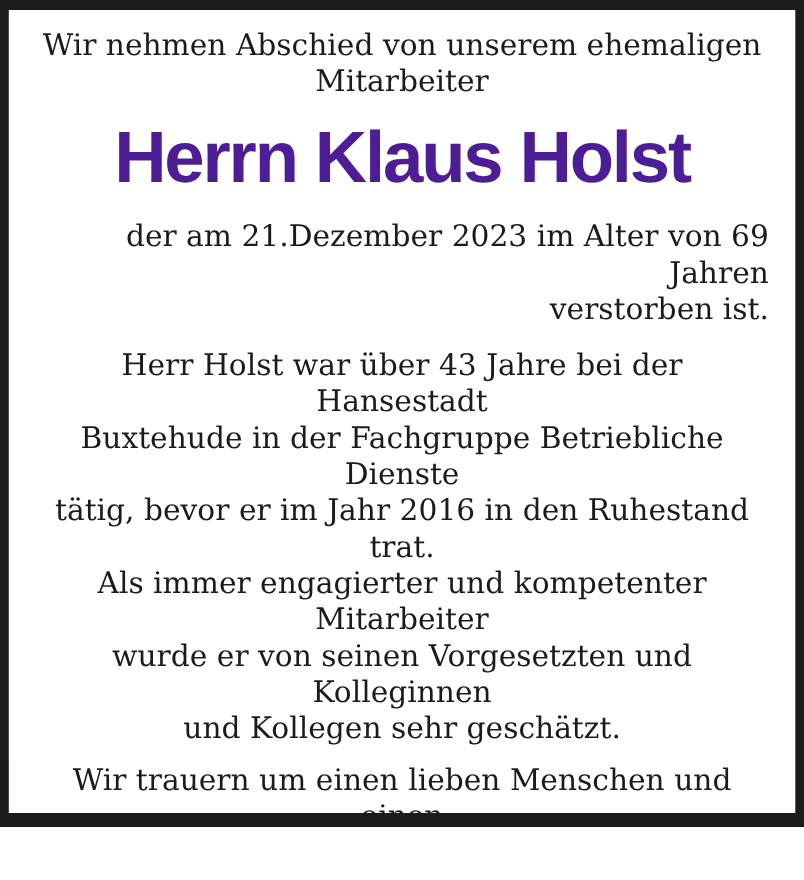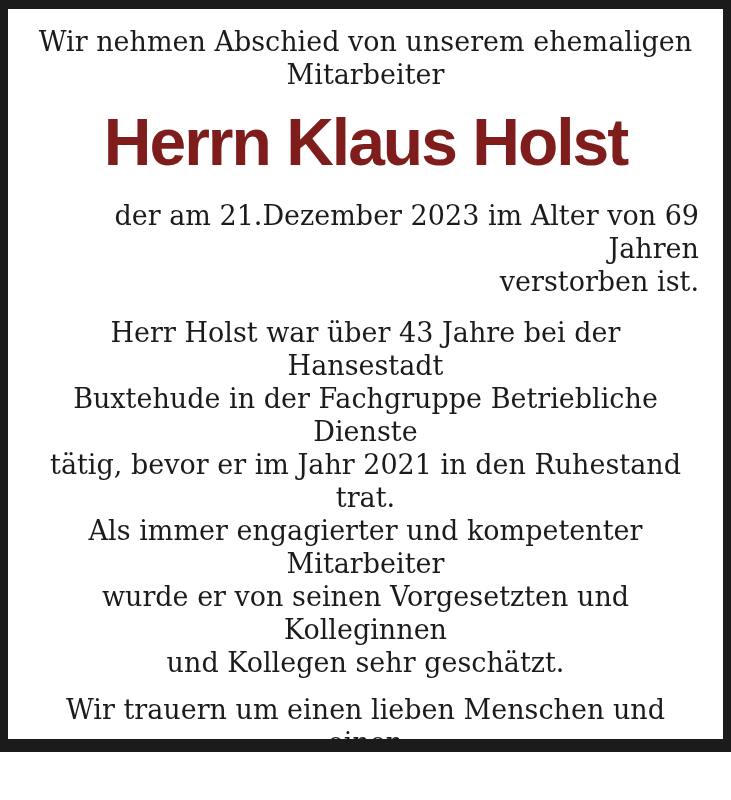--- a/index.html
+++ b/index.html
@@ -29,21 +29,21 @@
     margin: 0;
     white-space: pre-line;
   }
   .name {
     font-family: "Liberation Sans", sans-serif;
     font-weight: bold;
     font-size: 66px;
     line-height: 74px;
     letter-spacing: -2px;
     margin: 14px 0 0 0;
-    color: #7f1d1d;
+    color: #4c1d95;
   }
   .death { margin-top: 20px; text-align: right; }
   .para-career { margin-top: 18px; }
   .para-mourning { margin-top: 14px; }
 </style>
 </head>
 <body>
 
 <div class="page">
   <div class="content">
@@ -51,21 +51,21 @@
     <p class="intro">Wir nehmen Abschied von unserem ehemaligen
 Mitarbeiter</p>
 
     <h1 class="name">Herrn Klaus Holst</h1>
 
     <p class="death">der am 21.Dezember 2023 im Alter von 69 Jahren
 verstorben ist.</p>
 
     <p class="para para-career">Herr Holst war über 43 Jahre bei der Hansestadt
 Buxtehude in der Fachgruppe Betriebliche Dienste
-tätig, bevor er im Jahr 2021 in den Ruhestand trat.
+tätig, bevor er im Jahr 2016 in den Ruhestand trat.
 Als immer engagierter und kompetenter Mitarbeiter
 wurde er von seinen Vorgesetzten und Kolleginnen
 und Kollegen sehr geschätzt.</p>
 
     <p class="para para-mourning">Wir trauern um einen lieben Menschen und einen
 früheren Kollegen, den wir in guter und dankbarer
 Erinnerung behalten werden. Unser tiefes
 Mitgefühl gilt seinen Angehörigen.</p>
 
   </div>

